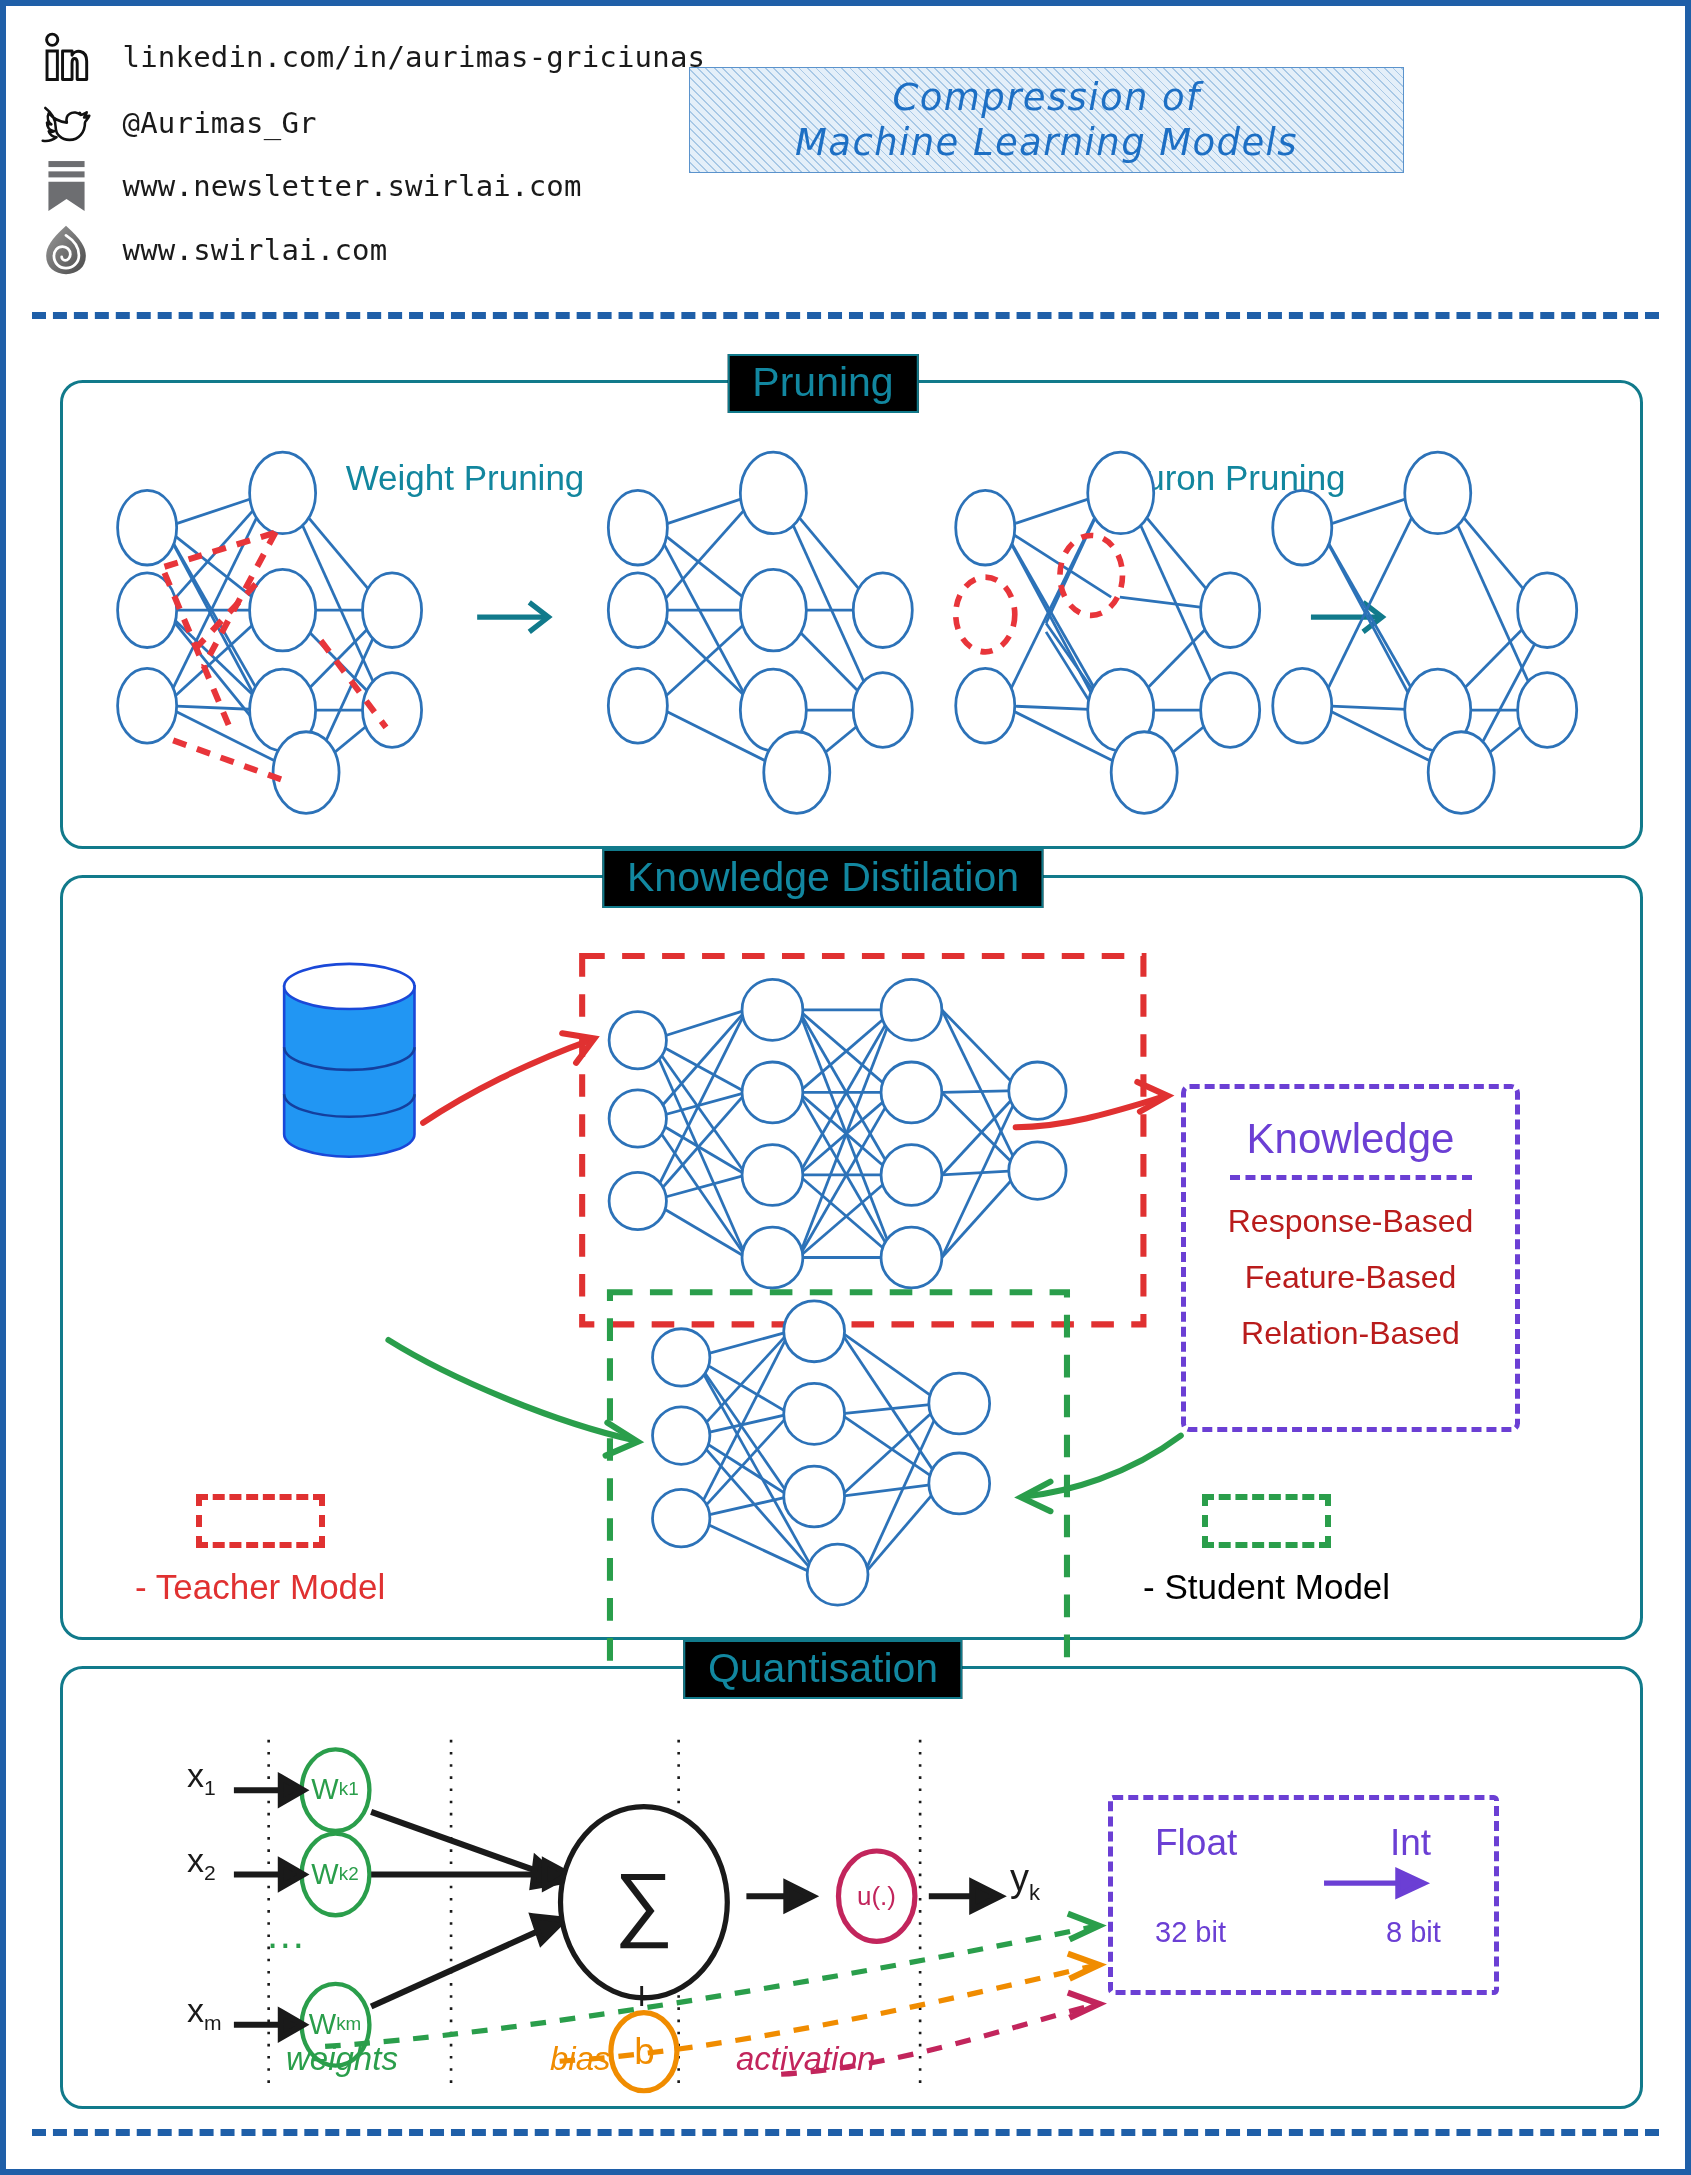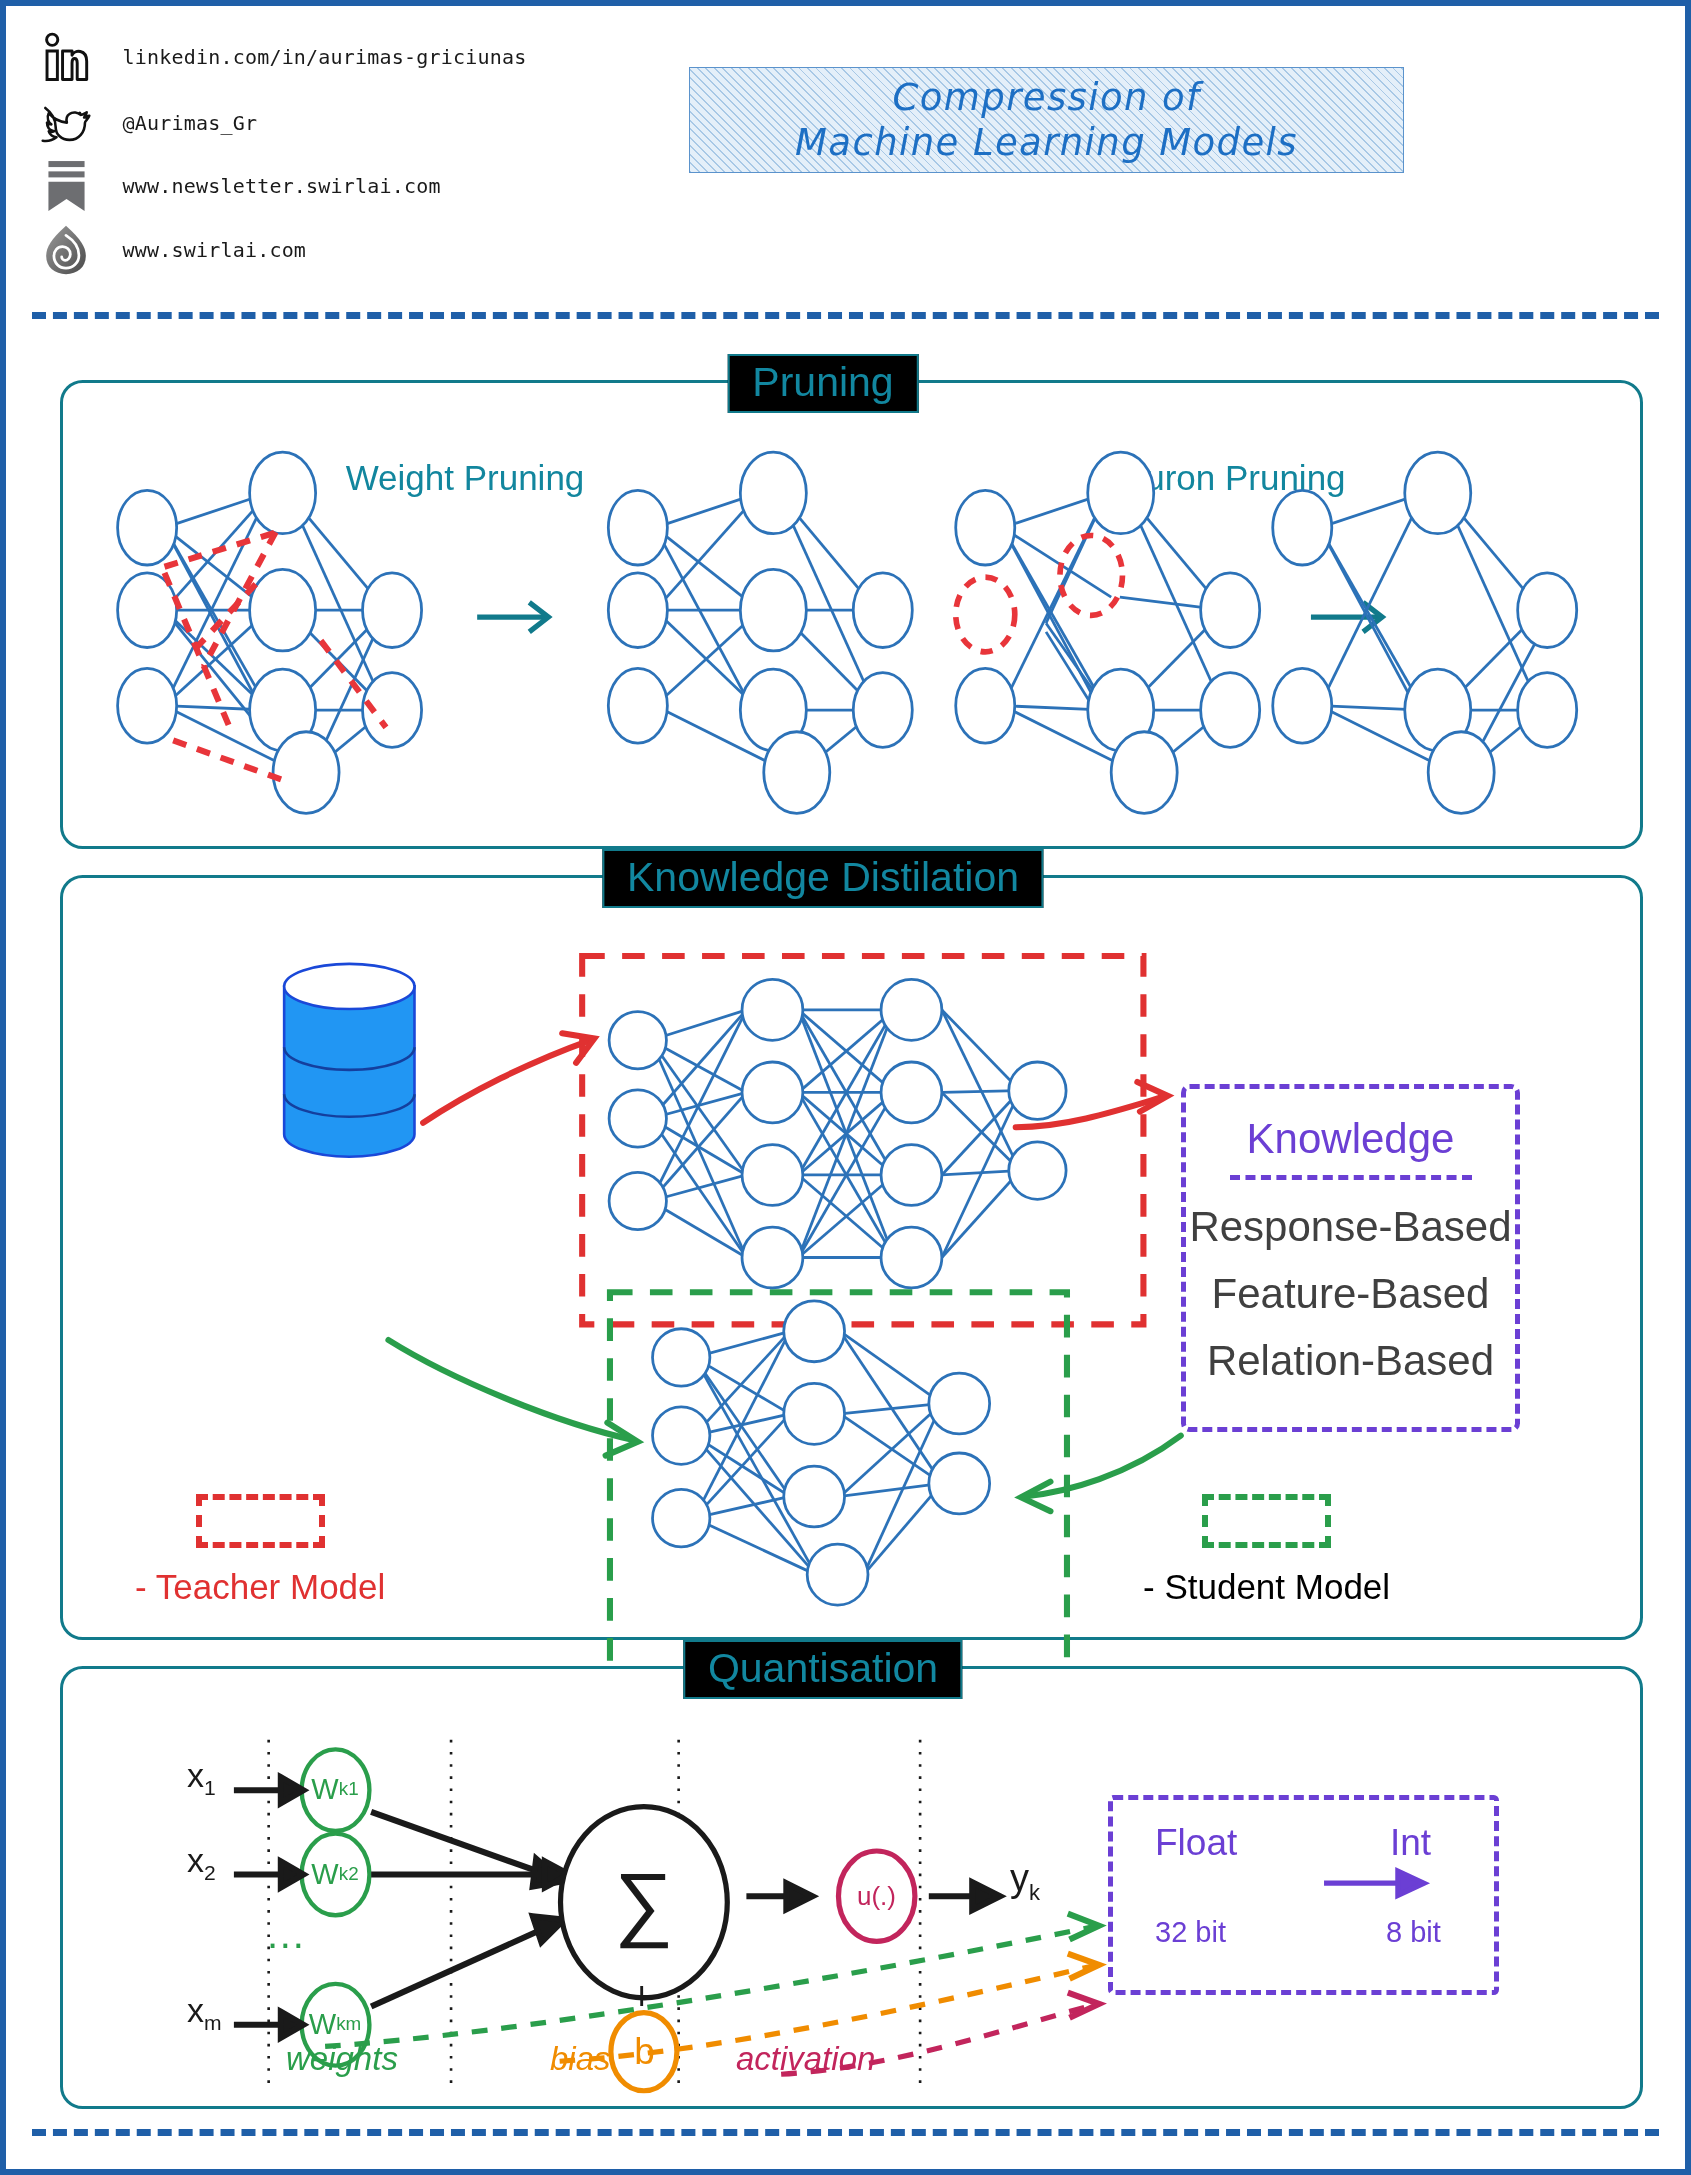--- a/index.html
+++ b/index.html
@@ -20,21 +20,21 @@
   
   #header { position: absolute; left: 0; top: 0; width: 100%; height: 295px; }
   .contact-row {
     position: absolute; display: flex; align-items: center; gap: 29.5px;
   }
   .contact-icon {
     width: 54px; height: 54px; display: flex; align-items: center; justify-content: center;
   }
   .contact-text {
     font-family: "DejaVu Sans Mono", monospace;
-    font-size: 20px; color: #1a1a1a; letter-spacing: 0.2px; white-space: nowrap;
+    font-size: 29px; color: #1a1a1a; letter-spacing: 0.2px; white-space: nowrap;
   }
 
   #title-box {
     position: absolute; left: 683px; top: 61px; width: 713px; height: 104px;
     border: 1.7px solid #5b93cc;
     background-color: #e4eff9;
     background-image: repeating-linear-gradient(45deg,
         rgba(118,168,214,.55) 0px, rgba(118,168,214,.55) 1.3px,
         rgba(255,255,255,0) 1.3px, rgba(255,255,255,0) 6px);
     display: flex; flex-direction: column; align-items: center; justify-content: center;
@@ -88,21 +88,21 @@
   #knowledge-box {
     position: absolute; left: 1175px; top: 1078px; width: 339px; height: 348px;
     border: 5.2px dashed #6b3fd4; border-radius: 8.7px; box-sizing: border-box;
     display: flex; flex-direction: column; align-items: center;
     padding-top: 26px;
   }
   #knowledge-box .kb-head { font-size: 42px; color: #6b3fd4; }
   #knowledge-box .kb-rule {
     width: 242px; height: 0; border-top: 5.2px dashed #6b3fd4; margin: 12px 0 22.6px 0;
   }
-  #knowledge-box .kb-item { font-size: 42px; color: #404040; margin-bottom: 19px; }
+  #knowledge-box .kb-item { font-size: 32px; color: #b91c1c; margin-bottom: 19px; }
 
   
   .legend { position: absolute; display: flex; align-items: center; gap: 19px; flex-direction: column; }
   .legend-swatch { width: 129px; height: 54px; box-sizing: border-box; }
   .legend-label { font-size: 35px; white-space: nowrap; }
   #legend-teacher { left: 129px; top: 1488px; }
   #legend-teacher .legend-swatch { border: 6px dashed #e03131; }
   #legend-teacher .legend-label { color: #e03131; }
   #legend-student { left: 1137px; top: 1488px; }
   #legend-student .legend-swatch { border: 6px dashed #2a9e4b; }

